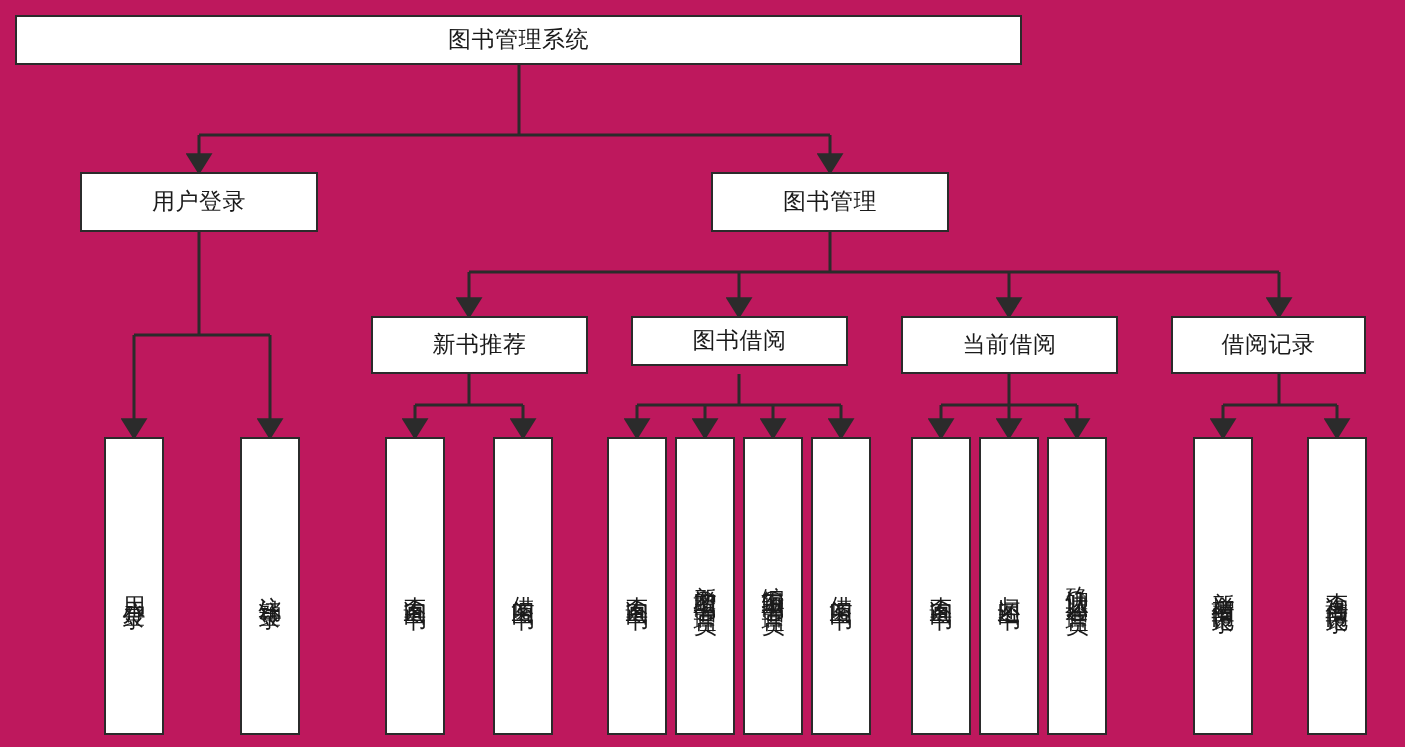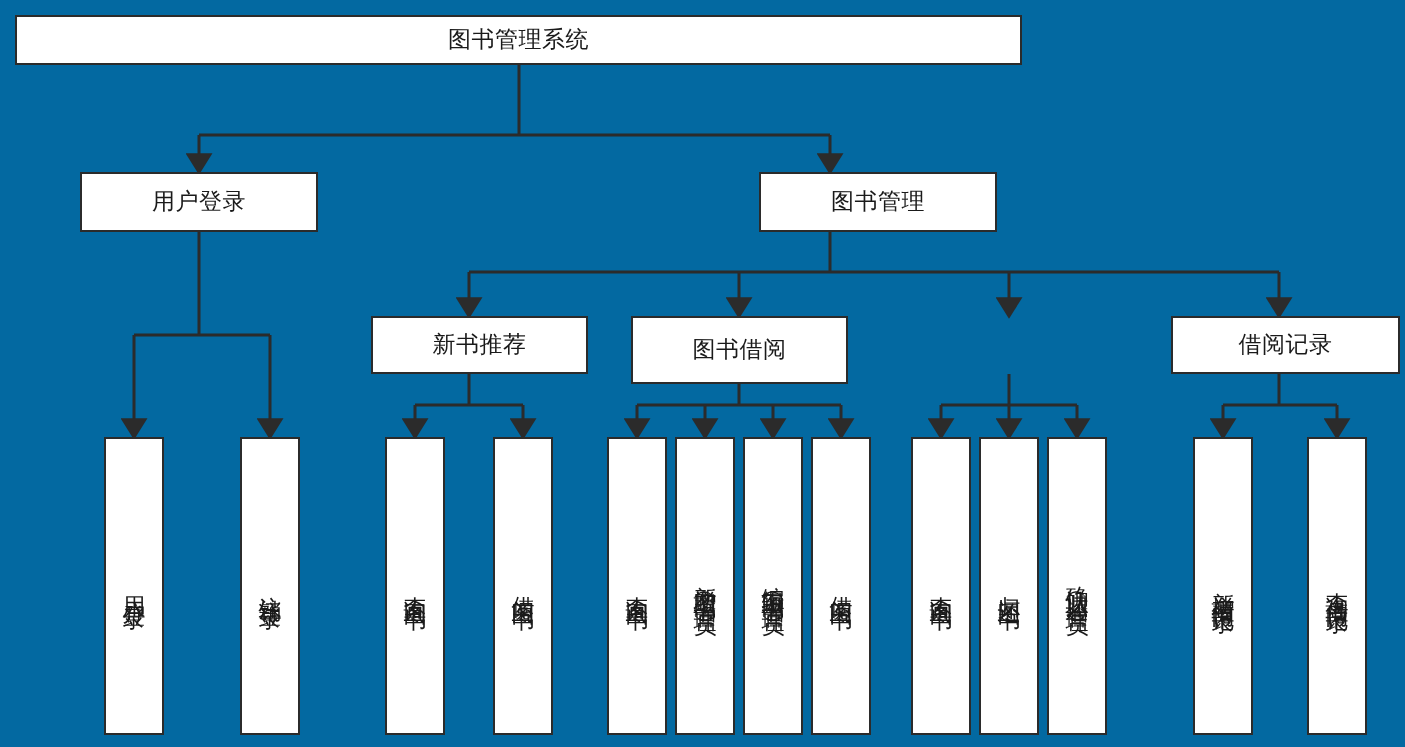--- a/index.html
+++ b/index.html
@@ -11,21 +11,21 @@
     width: 1405px;
     height: 747px;
     font-family: "Liberation Sans", "DejaVu Sans", sans-serif;
     overflow: hidden;
     position: relative;
   }
   #diagram-root {
     position: relative;
     width: 1405px;
     height: 747px;
-    background: #0369a1;
+    background: #be185d;
     text-decoration: underline;
   }
   svg.connectors {
     position: absolute;
     left: 0;
     top: 0;
     width: 1405px;
     height: 747px;
     pointer-events: none;
   }
@@ -132,31 +132,34 @@
     </g>
   </svg>
 
   <div class="node root horizontal" style="left:15px; top:15px; width:1007px; height:50px;">
     <span class="node-label">图书管理系统</span>
   </div>
 
   <div class="node horizontal" style="left:80px; top:172px; width:238px; height:60px;">
     <span class="node-label">用户登录</span>
   </div>
-  <div class="node horizontal" style="left:711px; top:172px; width:238px; height:60px;margin-left:48px;">
+  <div class="node horizontal" style="left:711px; top:172px; width:238px; height:60px;">
     <span class="node-label">图书管理</span>
   </div>
 
   <div class="node horizontal" style="left:371px; top:316px; width:217px; height:58px;">
     <span class="node-label">新书推荐</span>
   </div>
-  <div class="node horizontal" style="left:631px; top:316px; width:217px; height:68px;">
+  <div class="node horizontal" style="left:631px; top:316px; width:217px; height:50px;">
     <span class="node-label">图书借阅</span>
   </div>
-  <div class="node horizontal" style="left:1171px; top:316px; width:229px; height:58px;">
+  <div class="node horizontal" style="left:901px; top:316px; width:217px; height:58px;">
+    <span class="node-label">当前借阅</span>
+  </div>
+  <div class="node horizontal" style="left:1171px; top:316px; width:195px; height:58px;">
     <span class="node-label">借阅记录</span>
   </div>
 
   <div class="node vertical" style="left:104px; top:437px; width:60px; height:298px;">
     <span class="node-label">用户登录</span>
   </div>
   <div class="node vertical" style="left:240px; top:437px; width:60px; height:298px;">
     <span class="node-label">注销登录</span>
   </div>
 

